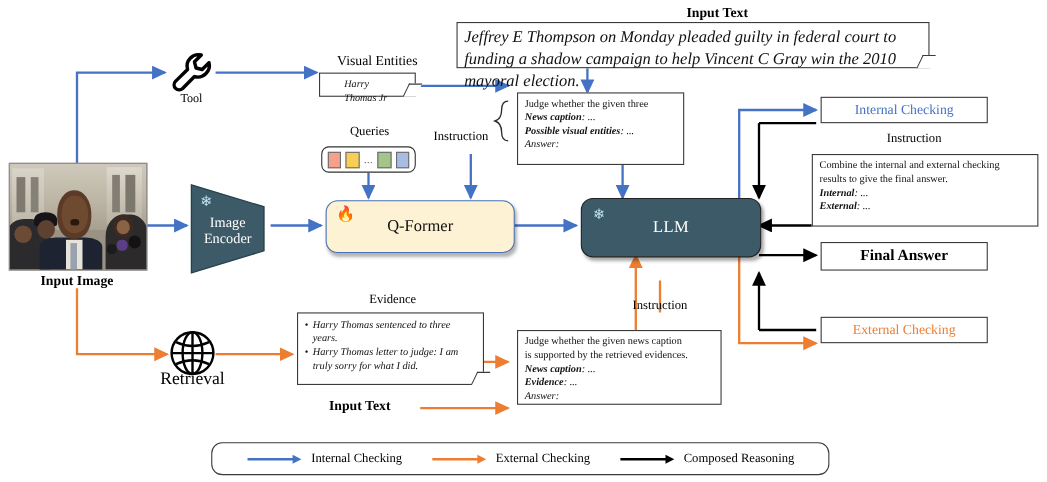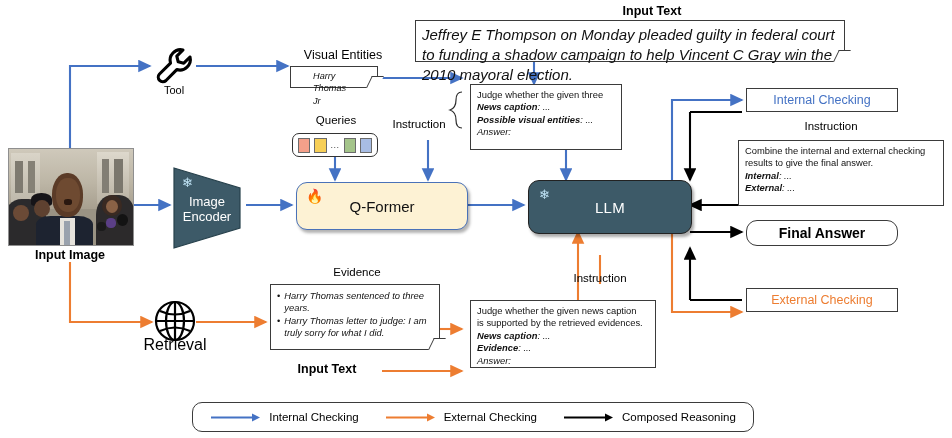--- a/index.html
+++ b/index.html
@@ -1,17 +1,17 @@
 <!DOCTYPE html>
 <html><head>
 <meta charset="utf-8">
 <style>
   html,body{margin:0;padding:0;background:#fff;}
   body{width:952px;height:438px;font-family:"Liberation Sans",sans-serif;position:relative;overflow:hidden;}
-  #stage{position:absolute;left:0;top:0;width:952px;height:322px;}
+  #stage{position:absolute;left:0;top:0;width:952px;height:322px;font-family:Liberation Serif, serif;}
   svg#wires{position:absolute;left:0;top:0;width:952px;height:438px;pointer-events:none;}
   .lay{position:absolute;}
 
   
   .ttl{font-size:12.5px;font-weight:bold;color:#000;text-align:center;white-space:nowrap;}
   .cap{font-size:12.5px;color:#000;text-align:center;white-space:nowrap;}
 
   
   .note{border:1.2px solid #3b3b3b;background:#fff;box-sizing:border-box;
         font-size:9.4px;line-height:1.32;color:#111;padding:4px 6px;}
@@ -35,21 +35,21 @@
   .encoder{width:100%;height:100%;display:flex;flex-direction:column;align-items:center;
            justify-content:center;font-size:13px;line-height:1.15;color:#fff;text-align:center;}
   .snow{position:absolute;font-size:13px;line-height:1;}
   .fire{position:absolute;font-size:14px;line-height:1;}
 
   
   .obox{border:1.4px solid #3b3b3b;background:#fff;display:flex;align-items:center;
         justify-content:center;font-size:12.5px;box-sizing:border-box;}
   .blue-t{color:#4472c4;}
   .orange-t{color:#ed7d31;}
-  .bold-t{font-weight:bold;color:#000;border-radius:11px;}
+  .bold-t{font-weight:bold;color:#000;}
 
   
   .qwrap{border:1.3px solid #333;border-radius:7px;background:#fff;
          display:flex;align-items:center;gap:4px;padding:3px 5px;box-sizing:border-box;}
   .qsq{width:13px;height:13px;border:1px solid #6c6c6c;}
   .qdots{font-size:9px;color:#444;letter-spacing:0.5px;}
 
   
   .photo{position:relative;overflow:hidden;background:#9a9384;}
   .ph-sky{position:absolute;left:0;top:0;width:100%;height:62%;

